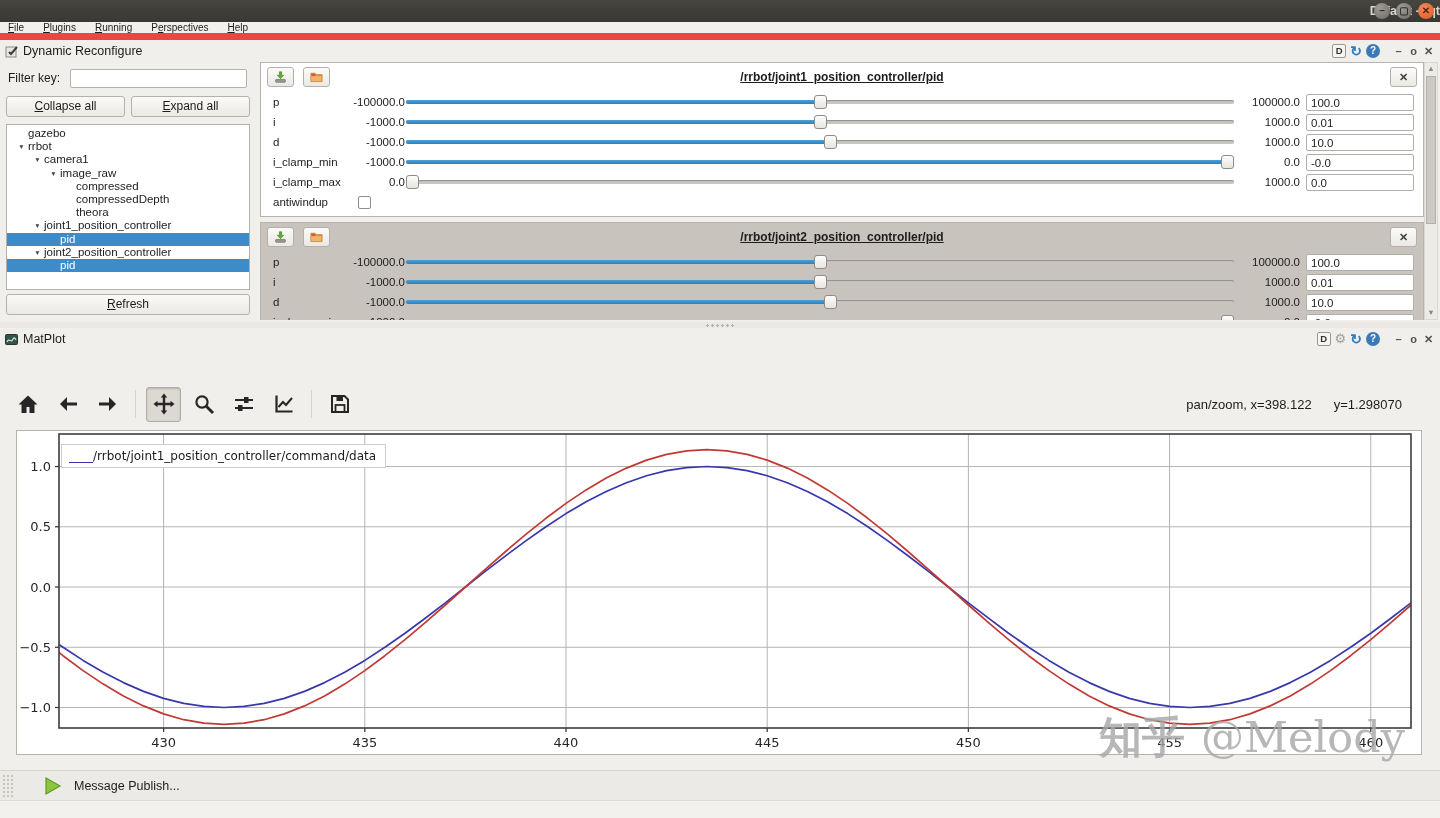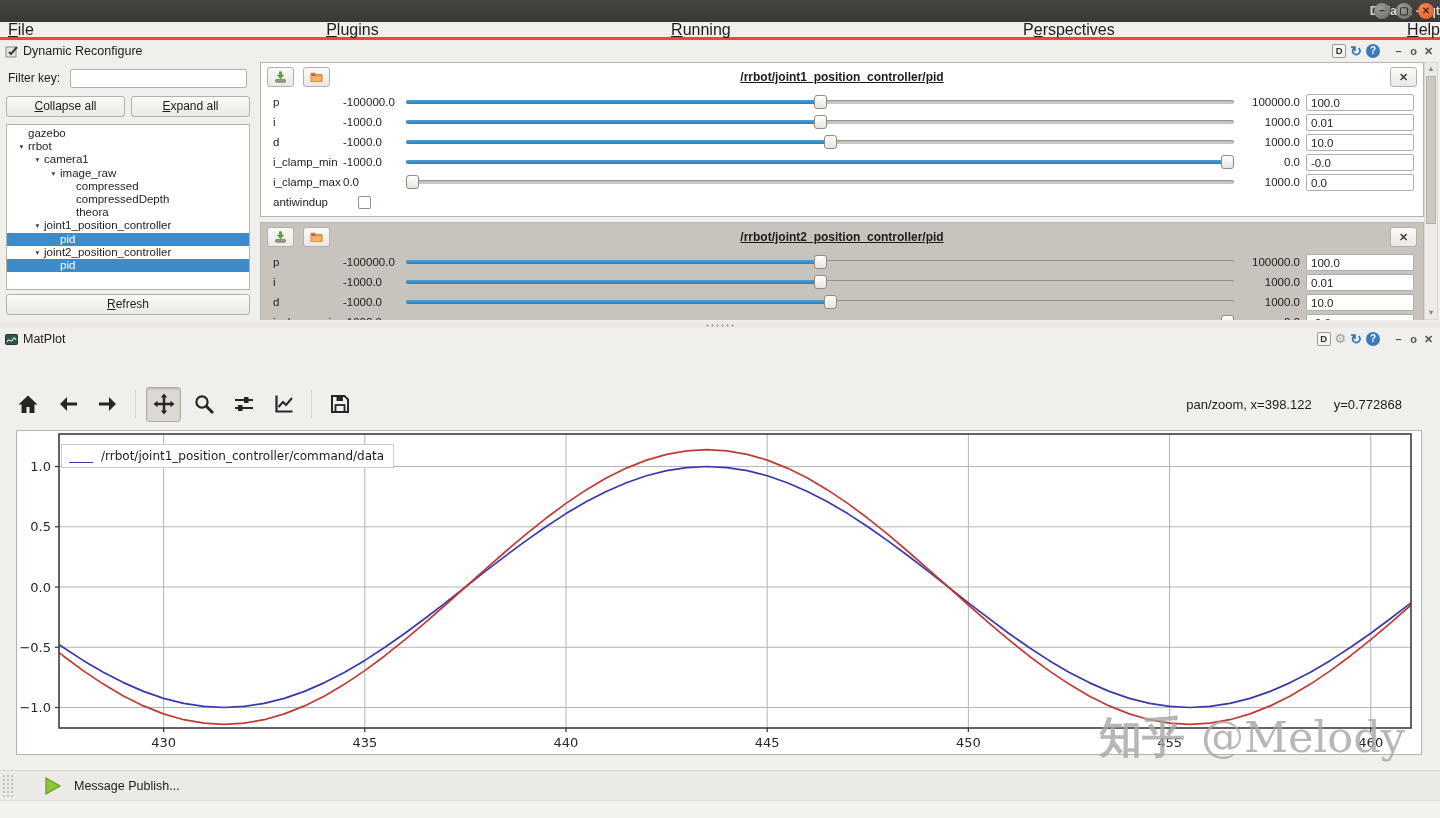--- a/index.html
+++ b/index.html
@@ -12,21 +12,21 @@
   
   .titlebar { position:absolute; top:0; left:0; width:1440px; height:22px;
     background: linear-gradient(#46453f,#393833); display:flex; align-items:center; justify-content:flex-end; }
   .titlebar .title { color:#d9d5cc; font-weight:bold; font-size:12.5px; }
   .winbtns { position:absolute; right:6px; top:3px; display:flex; gap:6px; }
   .wbtn { width:16px; height:16px; border-radius:50%; text-align:center; line-height:15px;
     font-size:10px; font-weight:bold; color:#2e2d29;
     background: radial-gradient(circle at 35% 30%, #9d9b94, #6d6b65); }
   .wbtn.close { background: radial-gradient(circle at 35% 30%, #f4износ8a5e, #e05a23); background: radial-gradient(circle at 35% 30%, #f08a5e, #e05a23); color:#54220a; }
   .menubar { position:absolute; top:22px; left:0; width:1440px; height:18px; background:#f2f0ec;
-    display:flex; align-items:center; padding-left:8px; gap:19px; font-size:16px; border-bottom:3px solid #ef4444;justify-content:space-between; }
+    display:flex; align-items:center; padding-left:8px; gap:19px; font-size:10px; border-bottom:7px solid #ef4444; }
   .menu-item u { text-decoration: underline; }
 
   
   .dock-header { position:absolute; top:2px; left:5px; right:6px; height:18px; display:flex; align-items:center; gap:3px; font-size:12.5px; }
   .dock-controls { margin-left:auto; display:flex; align-items:center; gap:4px; }
   .dbtn { width:14px; height:14px; border:1px solid #9b9892; border-radius:2px; background:#f6f5f2;
     font-size:9.5px; font-weight:bold; color:#333; text-align:center; line-height:12px; }
   .gear-glyph { color:#a19e98; font-size:13px; line-height:14px; }
   .refresh-glyph { color:#2b7bc0; font-weight:bold; font-size:14px; line-height:14px; }
   .help-glyph { width:14px; height:14px; border-radius:50%; background:#3a7ab8; color:#fff; font-size:10px;
@@ -60,21 +60,21 @@
     background:linear-gradient(#fbfaf8,#ebe9e4); margin-right:9px; display:flex; align-items:center; justify-content:center; }
   .tool-btn svg { width:15px; height:14px; }
   .panel-title { position:absolute; left:0; right:0; text-align:center; font-weight:bold; text-decoration:underline;
     font-size:12px; pointer-events:none; }
   .panel-close { margin-left:auto; width:27px; height:20px; border:1px solid #b4b1ab; border-radius:3px;
     background:linear-gradient(#fbfaf8,#ebe9e4); font-weight:bold; color:#45443f; font-size:11px;
     text-align:center; line-height:18px; }
   .panel-body { padding-top:4px; }
   .param-row { display:flex; align-items:center; height:20px; padding:0 9px 0 12px; font-size:11.5px; }
   .p-label { width:70px; flex:none; }
-  .p-min { width:62px; flex:none; text-align:left; margin-right:1px; }
+  .p-min { width:62px; flex:none; text-align:right; margin-right:1px; }
   .p-slider { flex:1; position:relative; height:14px; }
   .p-track { position:absolute; left:0; right:0; top:5px; height:4px; border-radius:2px; background:#c9c6c1;
     box-shadow: inset 0 1px 1px rgba(0,0,0,.28); }
   .p-fill { position:absolute; left:0; top:5px; height:4px; border-radius:2px; background:linear-gradient(#4aa0d6,#2e7fb8); }
   .p-handle { position:absolute; top:0; width:13px; height:14px; background:linear-gradient(#fdfdfc,#e7e5e0);
     border:1px solid #8f8c86; border-radius:3px; }
   .p-max { width:58px; flex:none; text-align:right; margin:0 6px 0 8px; }
   .p-field { width:108px; flex:none; height:17px; background:#fff; border:1px solid #b1aea8; border-radius:2px;
     padding:0 4px; line-height:16px; }
   .p-check { width:13px; height:13px; background:#fff; border:1px solid #918e88; border-radius:2px; margin-left:15px; }
@@ -114,21 +114,21 @@
   .mpl-btn svg { width:24px; height:24px; }
   .mpl-btn.active { background:#dcd9d3; border:1px solid #b1aea7; box-shadow: inset 0 1px 2px rgba(0,0,0,.18); }
   .tb-sep { width:1px; height:28px; background:#d6d3cd; margin:0 5px; }
   .mpl-status { margin-left:auto; display:flex; gap:22px; padding-right:28px; font-size:13px; }
 
   .figure { position:absolute; left:16px; top:102px; width:1406px; height:325px; background:#fff; border:1px solid #b6b3ad; }
   .chart-svg { position:absolute; left:0; top:0; }
   .legend { position:absolute; left:44px; top:13px; background:rgba(255,255,255,.97); border:1px solid #cccccc;
     padding:4px 9px 4px 7px; display:flex; flex-direction:column; gap:3px; font-size:12px; z-index:3;
     font-family:"DejaVu Sans","Liberation Sans",sans-serif; }
-  .legend-row { display:flex; align-items:flex-end; gap:8px; }
+  .legend-row { display:flex; align-items:flex-end; gap:0; }
   .legend-line { width:24px; height:0; border-top:1.7px solid; flex:none; }
   .watermark { position:absolute; right:16px; top:278px; z-index:5; pointer-events:none;
     display:flex; gap:16px; align-items:baseline; color:rgba(167,167,167,.82); font-size:43px; }
   .wm-cjk { font-weight:bold; font-family:"Liberation Sans",sans-serif; }
   .wm-name { font-family:"DejaVu Serif",serif; font-weight:normal; }
 
   
   .publish-bar { position:absolute; top:770px; left:0; width:1440px; height:30px; background:#eceae6;
     border-top:1px solid #d8d5cf; display:flex; align-items:center; }
   .drag-dots { width:12px; height:24px; margin-left:2px;
@@ -457,21 +457,21 @@
       <span class="tb-sep"></span>
       <span class="mpl-btn">
         <svg viewBox="0 0 24 24">
           <path d="M4 4h12.5L20 7.5V20H4z" stroke="#262626" stroke-width="2" fill="none"></path>
           <rect x="8.5" y="4.5" width="6.5" height="4.5" fill="#262626"></rect>
           <rect x="7.5" y="13" width="9" height="7" stroke="#262626" stroke-width="1.8" fill="none"></rect>
         </svg>
       </span>
       <div class="mpl-status">
       <span>pan/zoom, x=398.122</span>
-      <span>y=0.772868</span>
+      <span>y=1.298070</span>
     </div>
   </div>
 
   <div class="figure" id="figure">
       <svg class="chart-svg" width="1406" height="325" viewBox="0 0 1406 325">
         <defs>
           <clipPath id="axclip">
             <rect x="42" y="3" width="1352" height="294"></rect>
           </clipPath>
         </defs>

